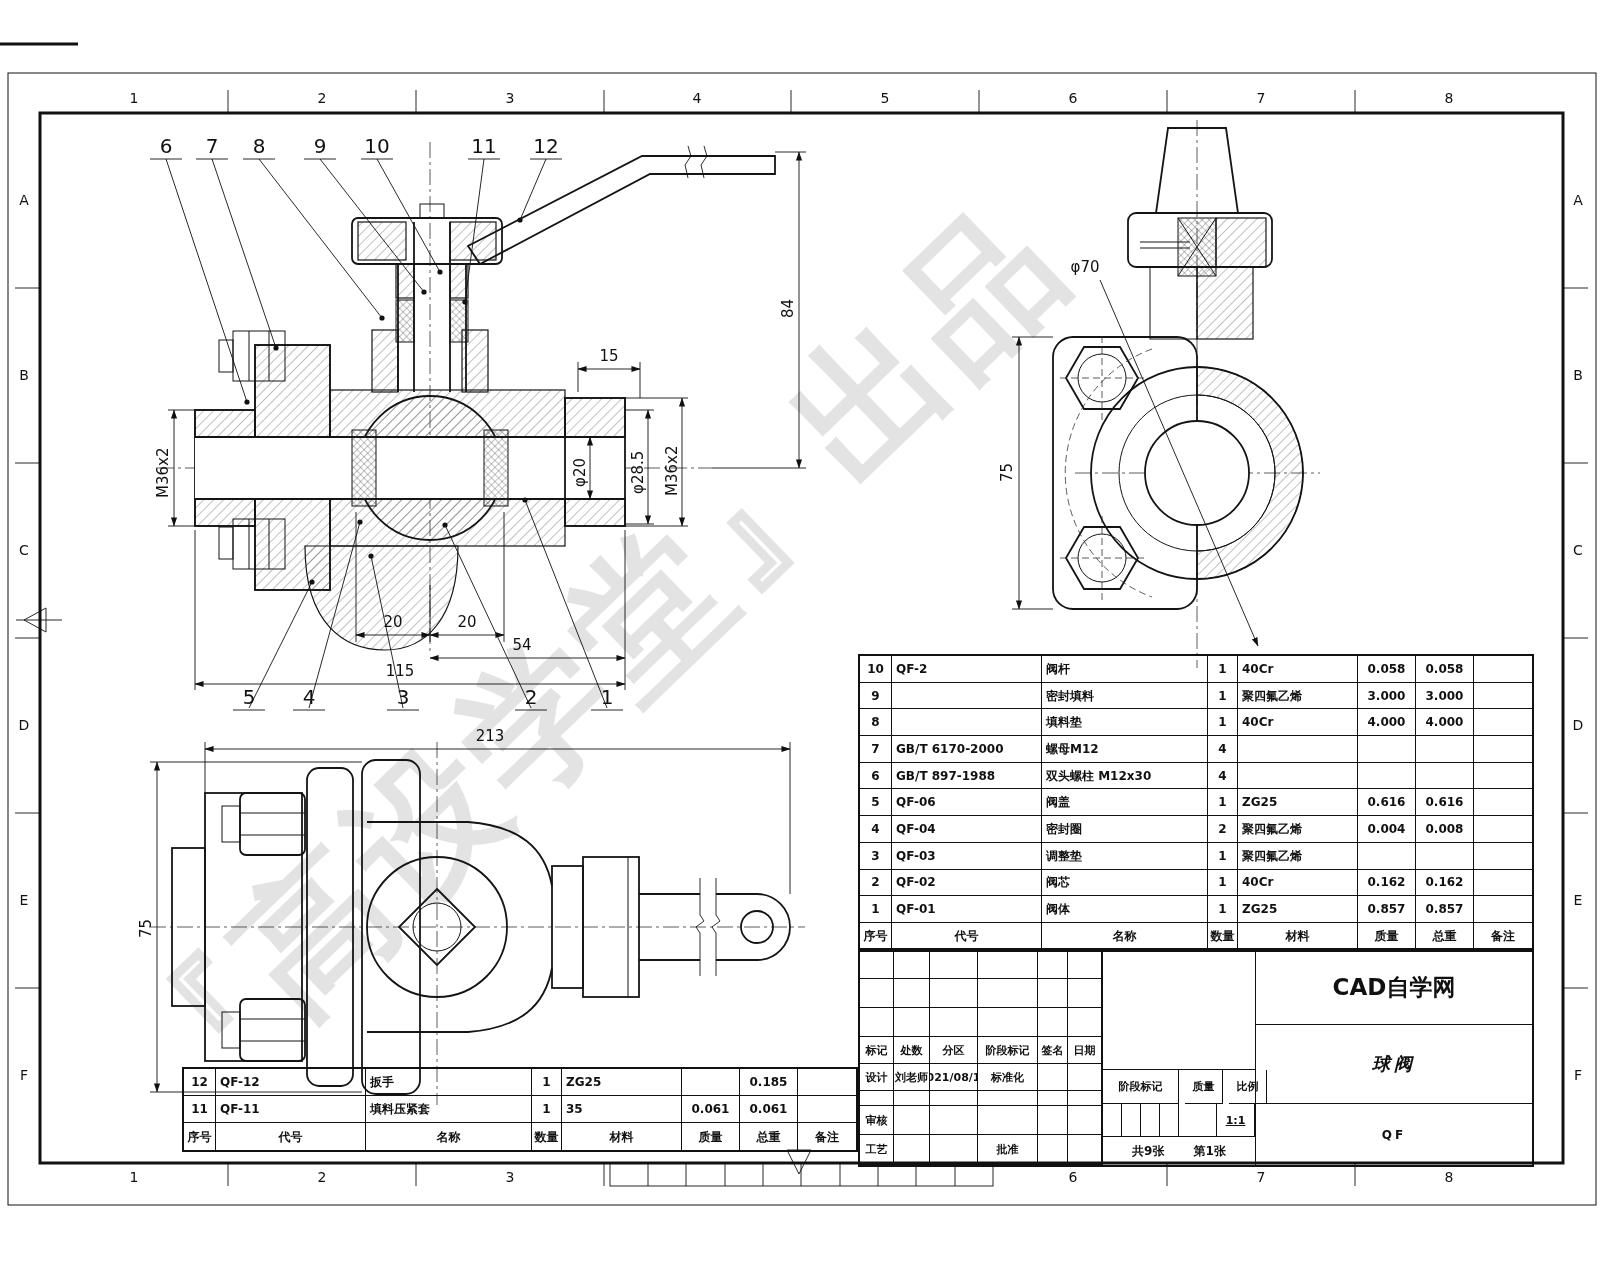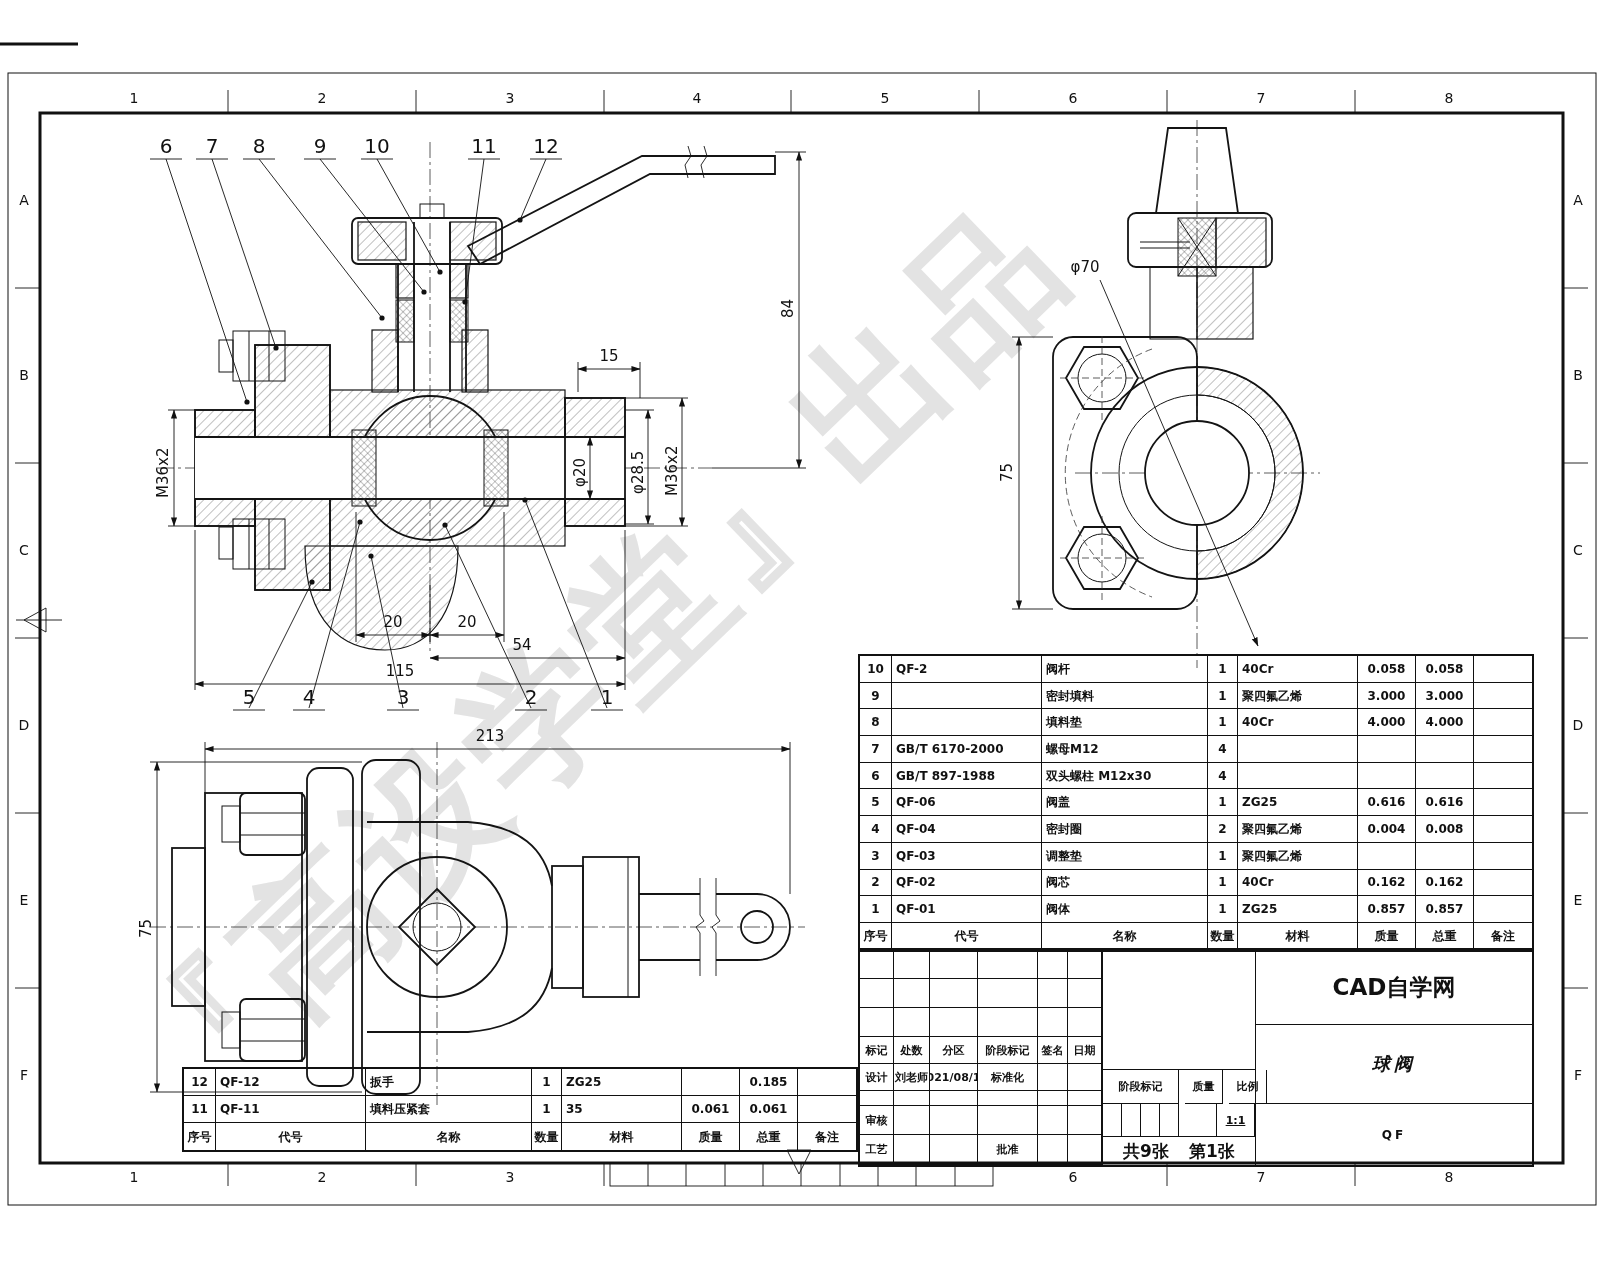--- a/index.html
+++ b/index.html
@@ -35,21 +35,21 @@
        grid-template-columns:34px 36px 48px 60px 30px 34px;
        grid-template-rows:29px 29px 29px 27px 27px 15px 29px 30px;border-right:1px solid #111;}
   .tbl-left span{box-sizing:border-box;border-right:1px solid #111;border-bottom:1px solid #111;
        display:flex;align-items:center;justify-content:center;font-size:11px;white-space:nowrap;overflow:hidden;}
   .tbl-mid{position:absolute;left:243px;top:0;width:152px;height:215px;border-right:1px solid #111;}
   .tm-top{box-sizing:border-box;height:120px;border-bottom:1px solid #111;}
   .tm-hdr{display:grid;grid-template-columns:76px 38px 38px;height:34px;gap:6px;}
   .tm-hdr span,.tm-cells span{box-sizing:border-box;border-right:1px solid #111;border-bottom:1px solid #111;
        display:flex;align-items:center;justify-content:center;font-size:11px;}
   .tm-cells{display:grid;grid-template-columns:19px 19px 19px 19px 38px 38px;height:33px;text-decoration:underline;}
-  .tm-foot{height:28px;display:flex;align-items:center;justify-content:space-evenly;font-size:17px;}
+  .tm-foot{height:28px;display:flex;align-items:center;justify-content:space-evenly;font-size:12px;}
   .tbl-right{position:absolute;left:396px;top:0;width:276px;height:215px;display:flex;flex-direction:column;}
   .tr-a{box-sizing:border-box;height:75px;border-bottom:1px solid #111;display:flex;align-items:center;justify-content:center;font-size:23px;}
   .tr-b{box-sizing:border-box;height:79px;border-bottom:1px solid #111;display:flex;align-items:center;justify-content:center;font-size:18px;letter-spacing:4px;font-style:italic;}
   .tr-c{height:61px;display:flex;align-items:center;justify-content:center;font-size:12px;letter-spacing:3px;}
 </style>
 </head>
 <body>
 
 <div class="page">
 

